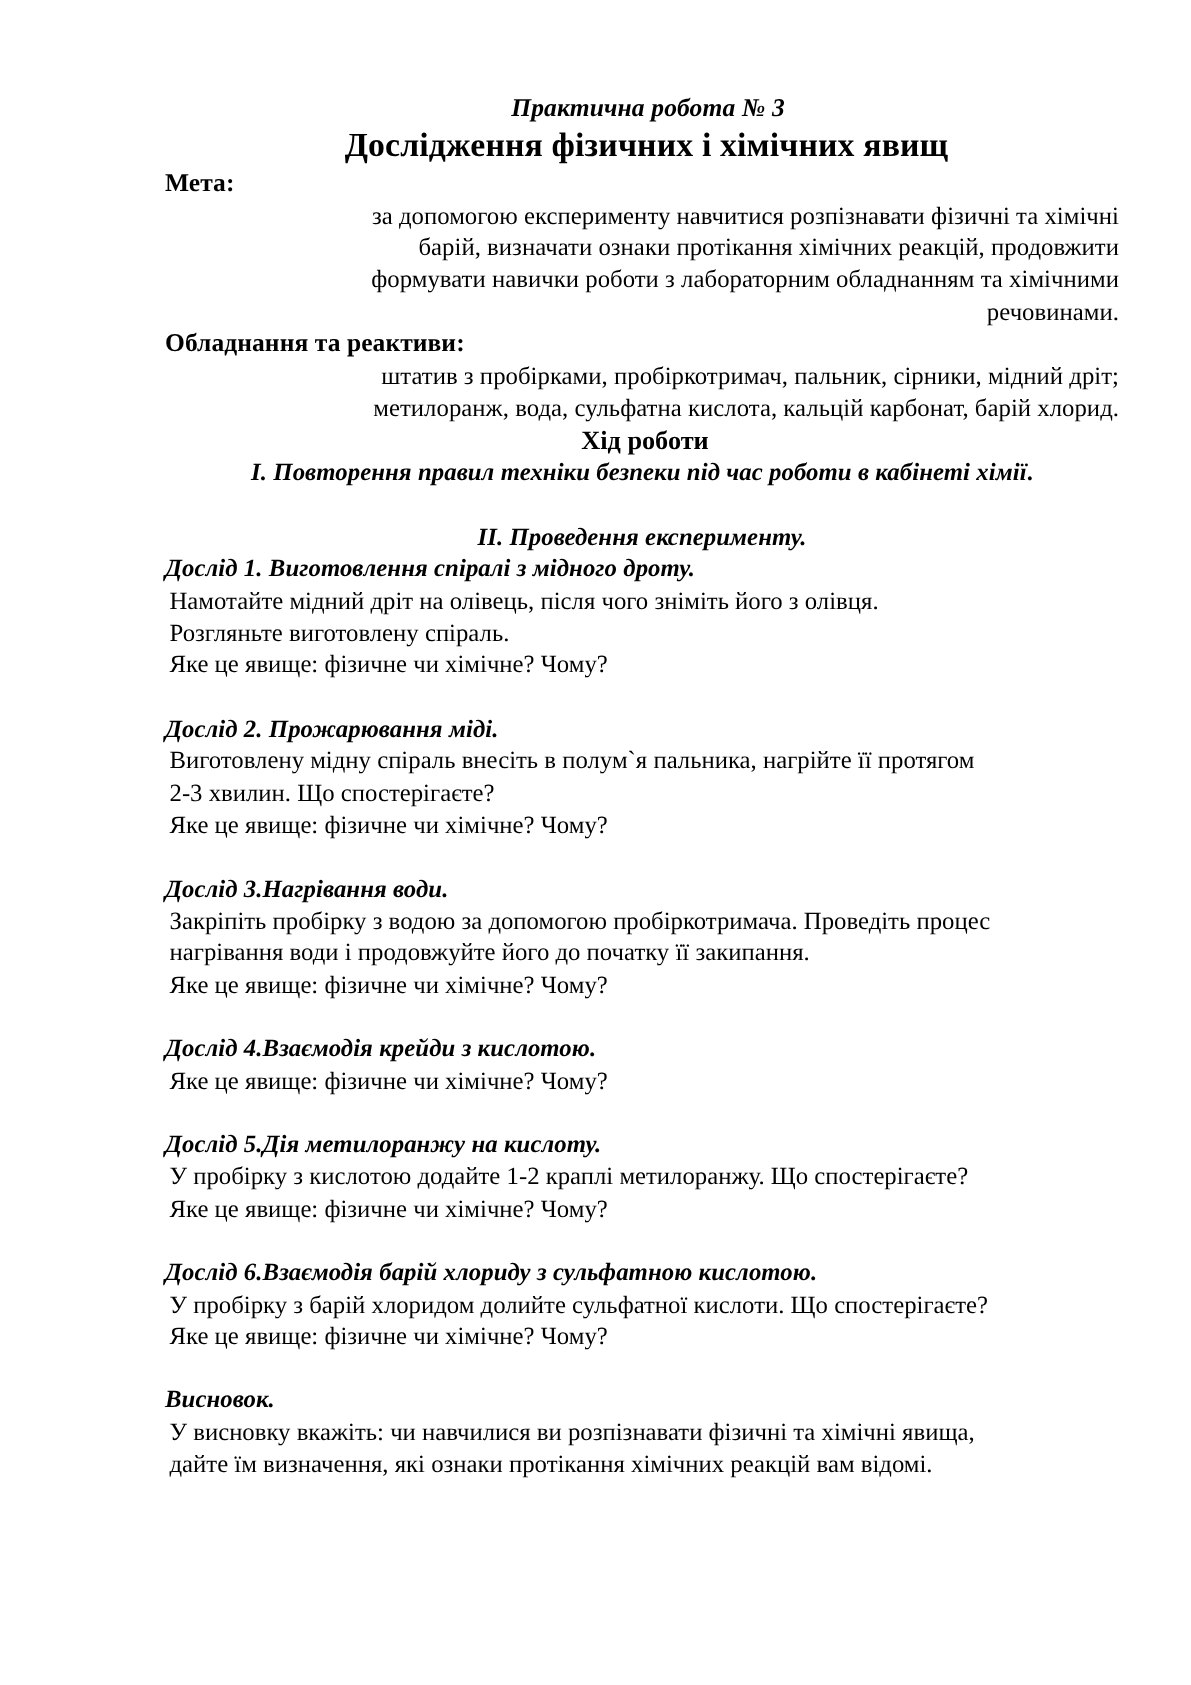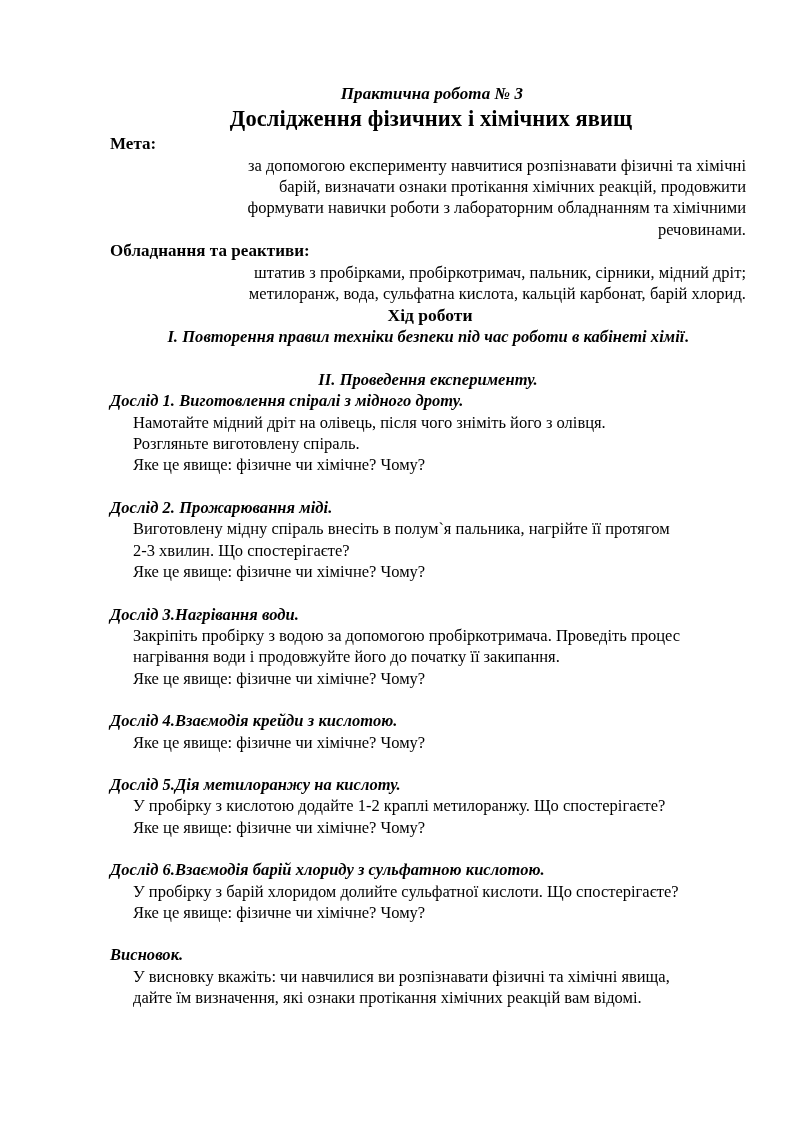--- a/index.html
+++ b/index.html
@@ -16,21 +16,21 @@
     position: relative;
     width: 794px;
     height: 1123px;
     background: #ffffff;
     overflow: hidden;
     box-sizing: border-box;
   }
   .doc-body {
     position: absolute;
     left: 110px;
-    top: 82px;
+    top: 60px;
     width: 636px;
     font-family: Liberation Serif, serif;
   }
 
   
   .title-1 {
     font-size: 17px;
     font-weight: bold;
     font-style: italic;
     text-align: center;
@@ -101,21 +101,20 @@
     letter-spacing: 0.05px;
   }
   .exp-body {
     font-size: 16.5px;
     line-height: 21.4px;
     padding-left: 3px;
   }
   .exp-body .ln {
     display: block;
     white-space: pre;
-    margin-left: 20px;
   }
   .spacer-line { height: 21px; }
 </style>
 </head>
 <body>
 
 <div id="page">
   <div class="doc-body">
 
     <div class="title-1">Практична робота № 3</div>

